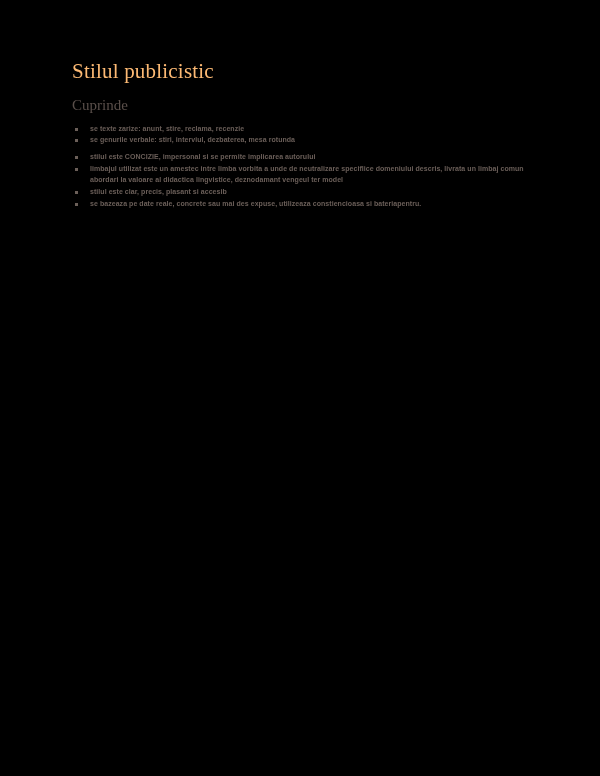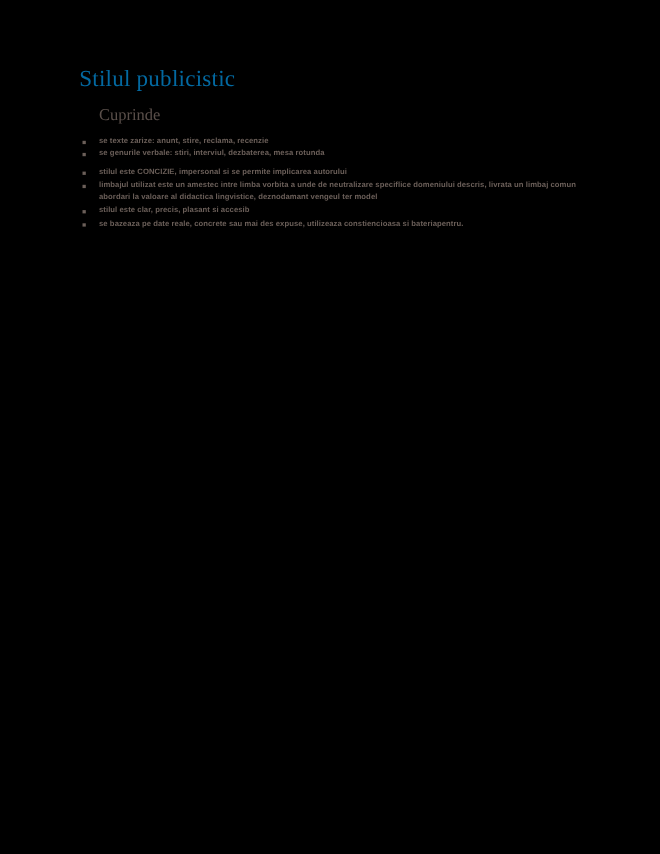--- a/index.html
+++ b/index.html
@@ -22,39 +22,39 @@
   .content {
     position: absolute;
     left: 72px;
     top: 60px;
     width: 452px;
   }
   .doc-title {
     font-family: "Liberation Serif", serif;
     font-size: 21px;
     font-weight: 400;
-    color: #0369a1;
+    color: #fdba74;
     letter-spacing: 0.2px;
     margin: 0 0 14px 0;
     line-height: 1.1;
   }
   .intro {
     font-family: "Liberation Sans", sans-serif;
     font-size: 7.5px;
     font-weight: bold;
     color: #6b5f59;
     margin: 0 0 22px 0;
     letter-spacing: 0.1px;
   }
   .section-title {
     font-family: "Liberation Serif", serif;
     font-size: 15px;
     font-weight: 400;
     color: #5a4f4a;
-    margin: 0 0 10px 18px;
+    margin: 0 0 10px 0;
     line-height: 1.1;
   }
   .section-title.second {
     margin-top: 26px;
     font-size: 16px;
   }
   ul.bullets {
     list-style: none;
     margin: 0 0 6px 0;
     padding: 0;

